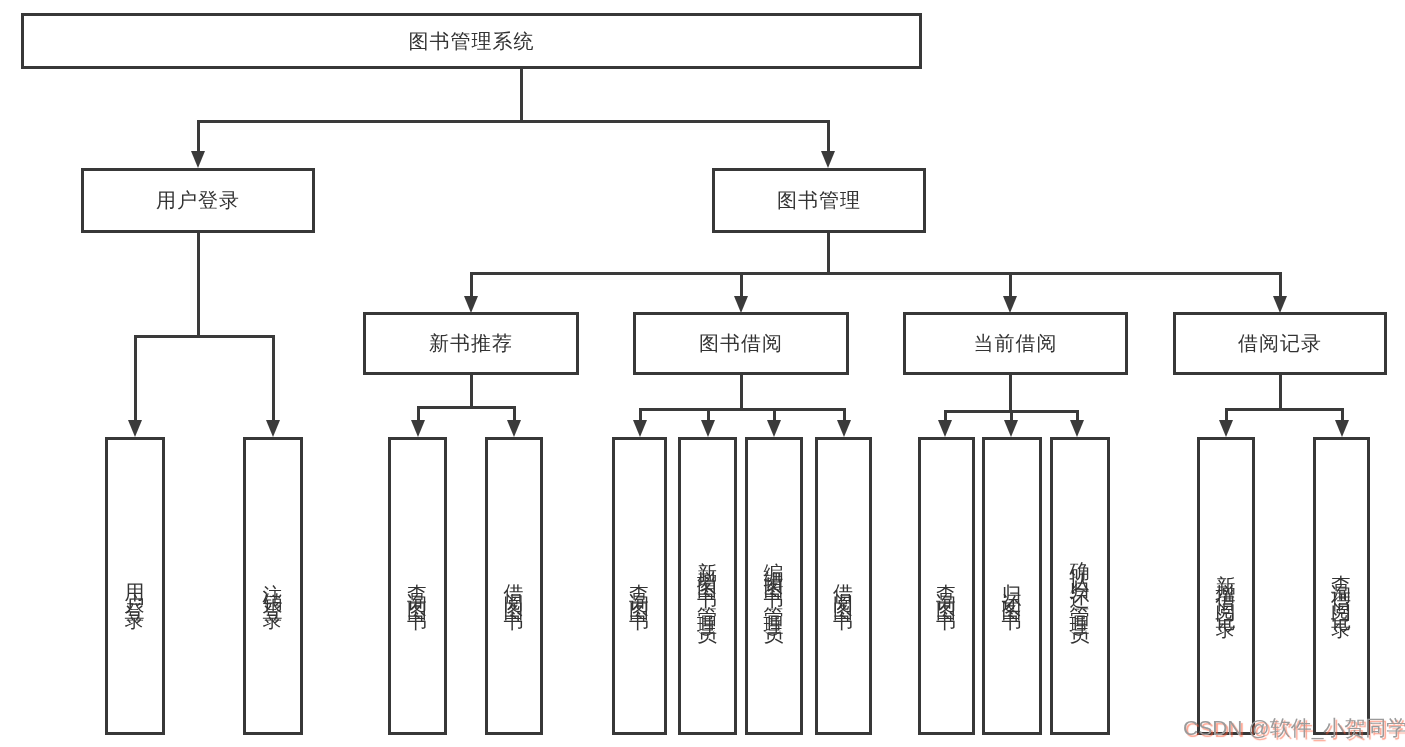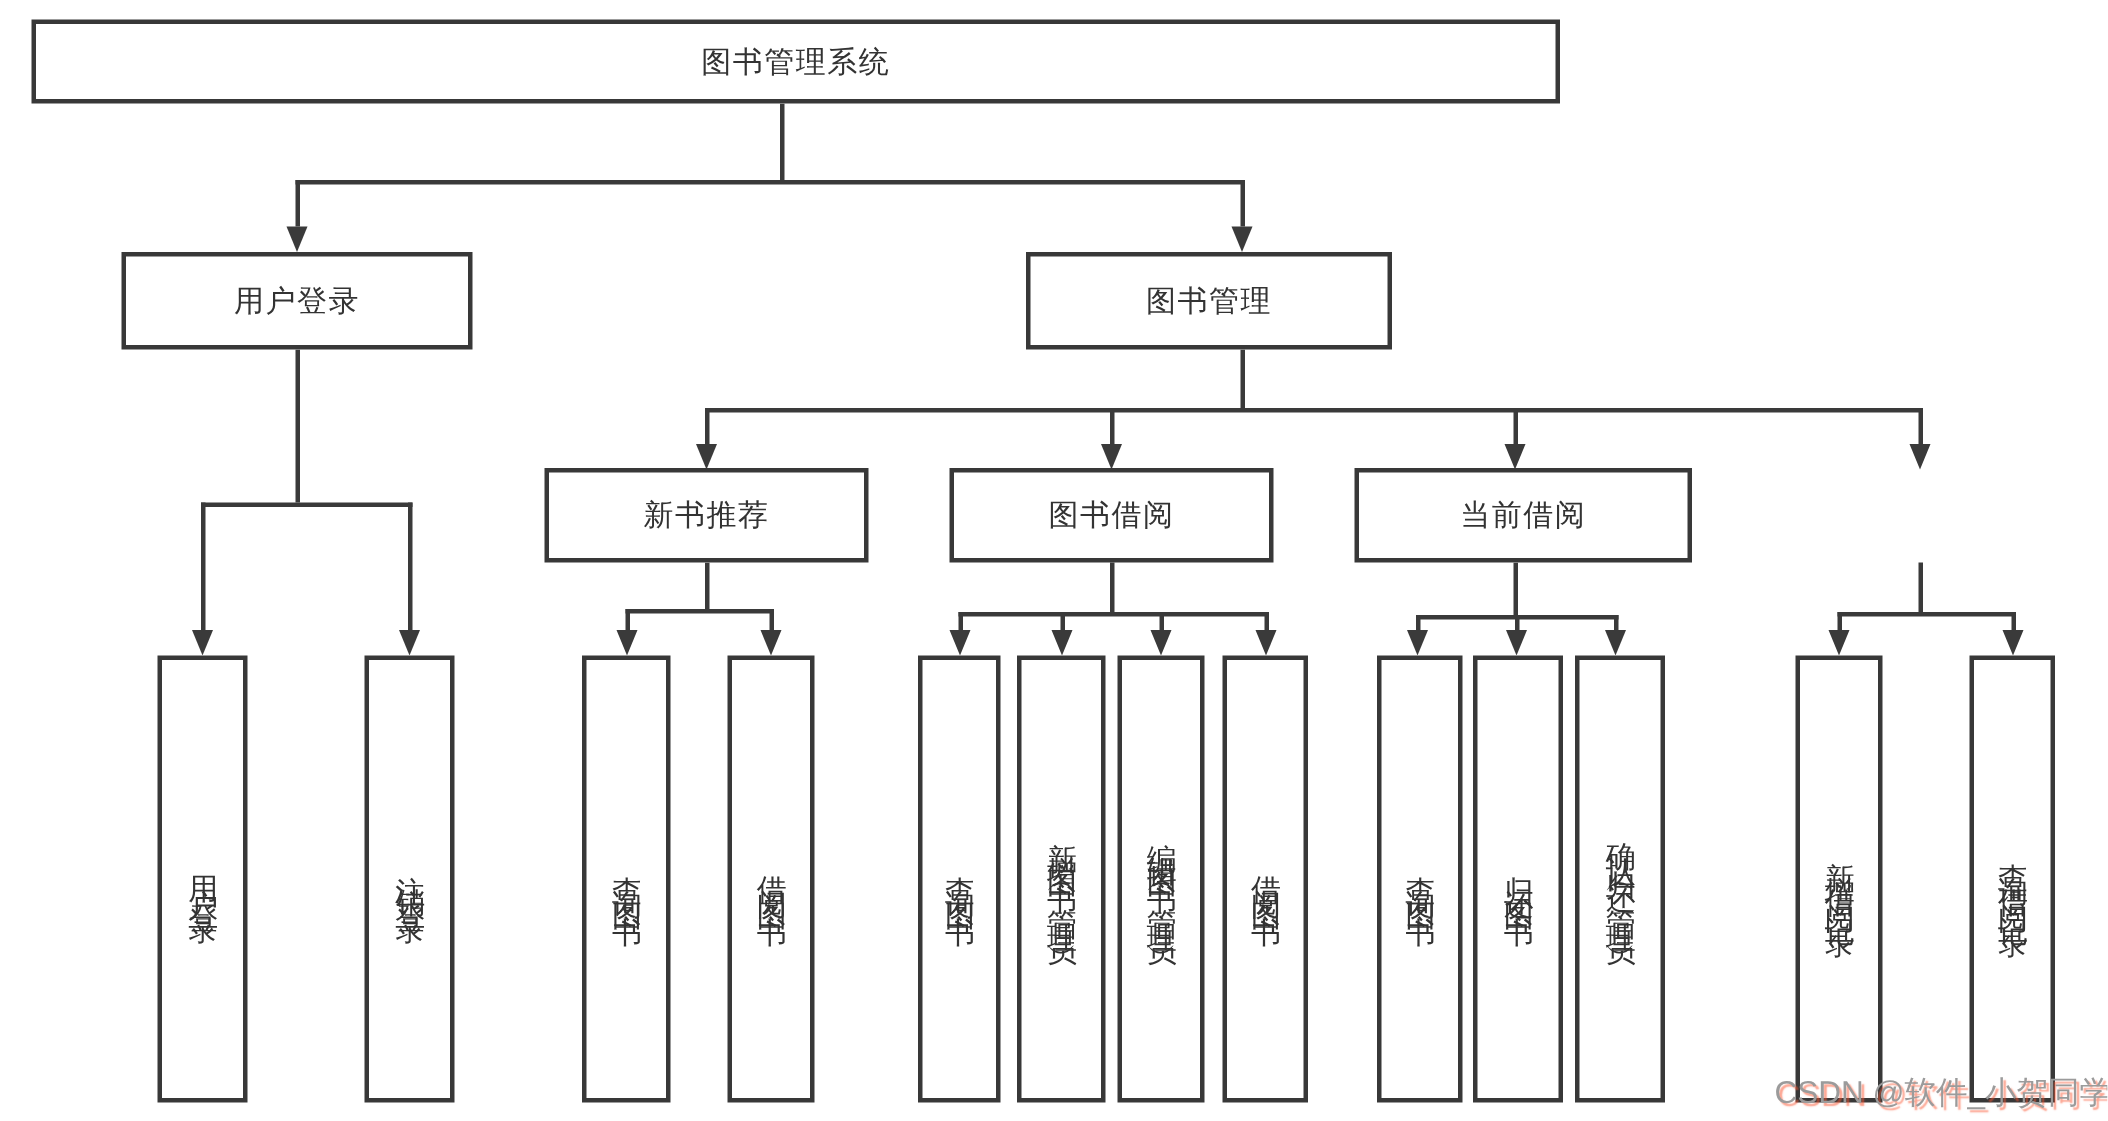--- a/index.html
+++ b/index.html
@@ -110,39 +110,42 @@
   <div class="vline" style="left:1076px;top:410px;height:10px"></div>
   <div class="arrowhead" style="left:1070px;top:420px"></div>
 
   <div class="vline" style="left:1279px;top:375px;height:33px"></div>
   <div class="hline" style="left:1225px;top:408px;width:119px"></div>
   <div class="vline" style="left:1225px;top:408px;height:12px"></div>
   <div class="arrowhead" style="left:1219px;top:420px"></div>
   <div class="vline" style="left:1341px;top:408px;height:12px"></div>
   <div class="arrowhead" style="left:1335px;top:420px"></div>
 
-  <div class="box hbox" style="left:21px;top:13px;width:1019px;height:56px">
+  <div class="box hbox" style="left:21px;top:13px;width:901px;height:56px">
     <span>图书管理系统</span>
   </div>
 
   <div class="box hbox" style="left:81px;top:168px;width:234px;height:65px">
     <span>用户登录</span>
   </div>
-  <div class="box hbox" style="left:684px;top:168px;width:244px;height:65px">
+  <div class="box hbox" style="left:712px;top:168px;width:214px;height:65px">
     <span>图书管理</span>
   </div>
 
   <div class="box hbox" style="left:633px;top:312px;width:216px;height:63px">
     <span>图书借阅</span>
   </div>
   <div class="box hbox" style="left:363px;top:312px;width:216px;height:63px">
     <span>新书推荐</span>
   </div>
   <div class="box hbox" style="left:903px;top:312px;width:225px;height:63px">
     <span>当前借阅</span>
+  </div>
+  <div class="box hbox" style="left:1173px;top:312px;width:214px;height:63px">
+    <span>借阅记录</span>
   </div>
 
   <div class="box vbox" style="left:105px;top:437px;width:60px;height:298px">
     <span>用户登录</span>
   </div>
   <div class="box vbox" style="left:243px;top:437px;width:60px;height:298px">
     <span>注销登录</span>
   </div>
 
   <div class="box vbox" style="left:388px;top:437px;width:59px;height:298px">

